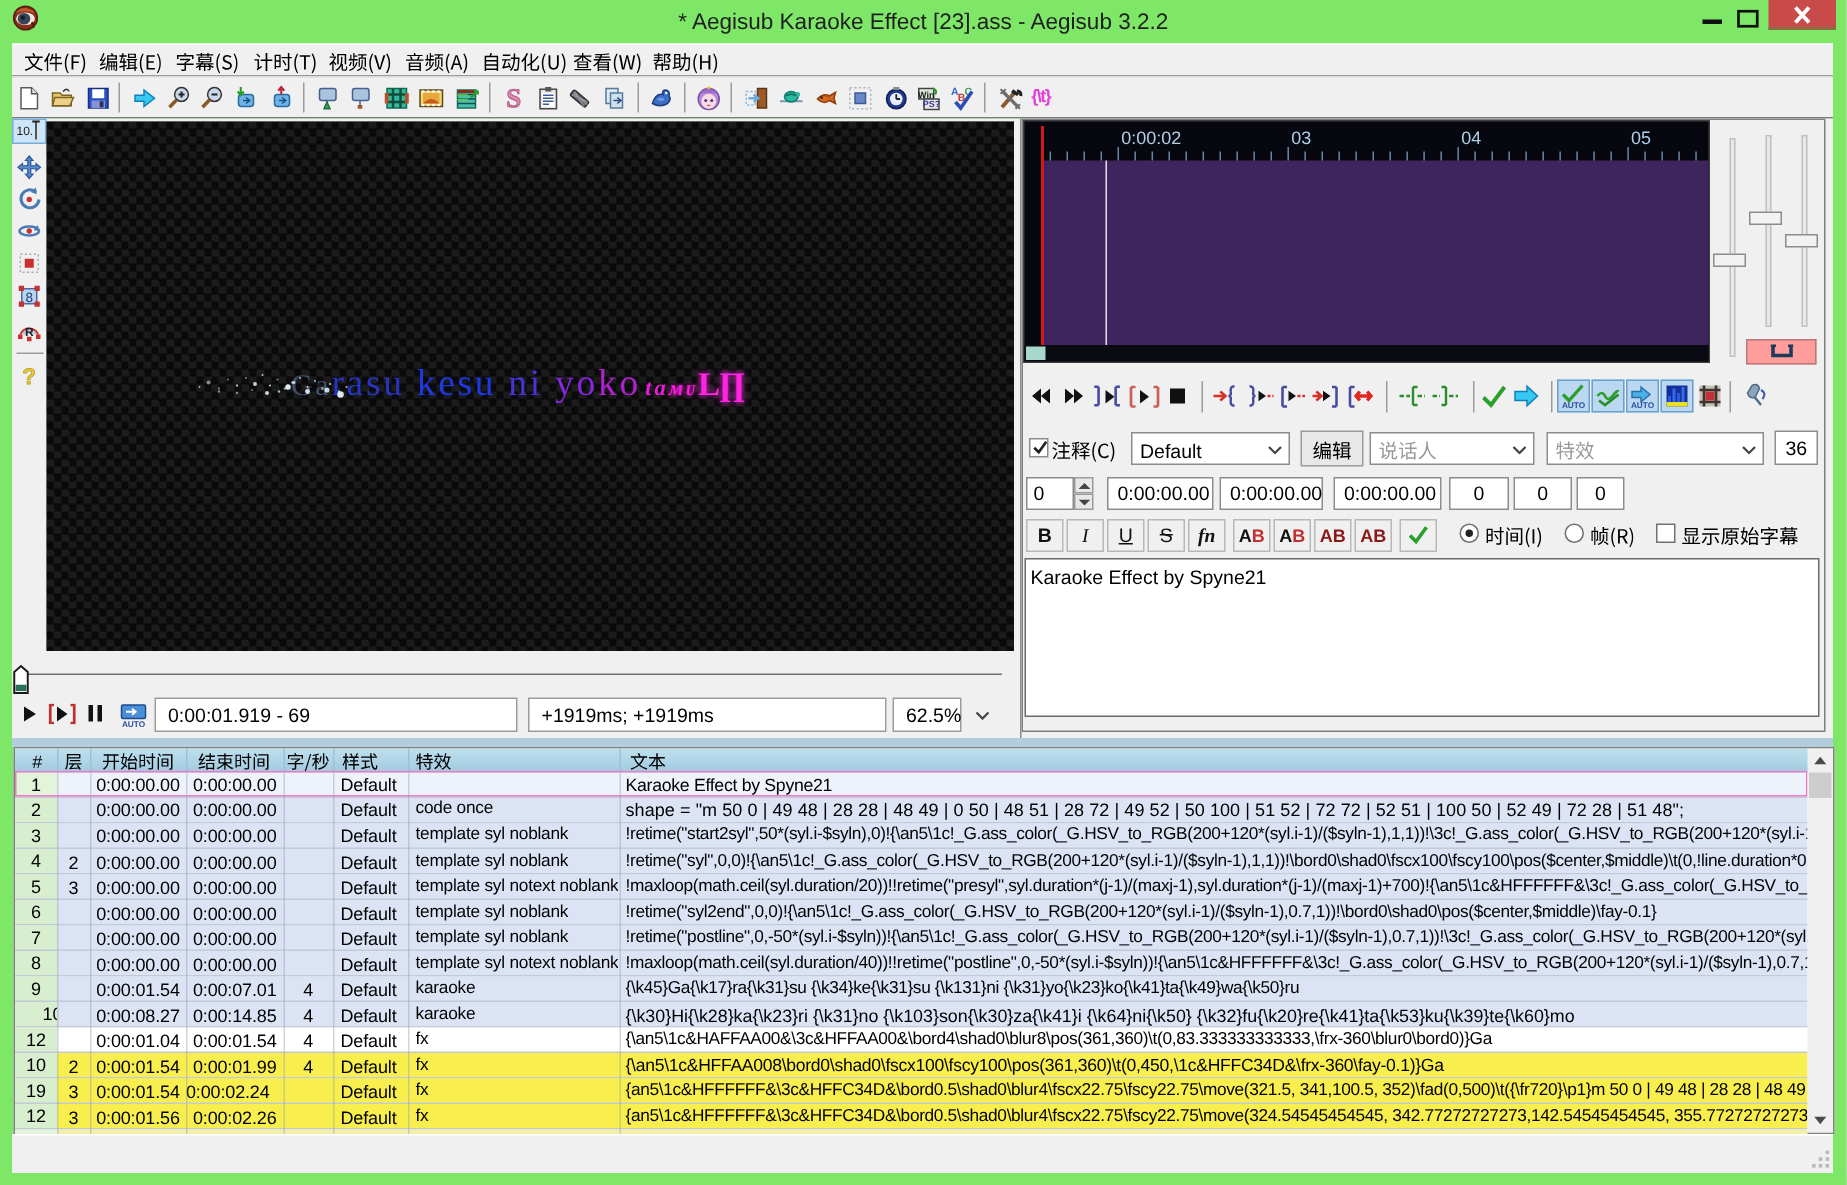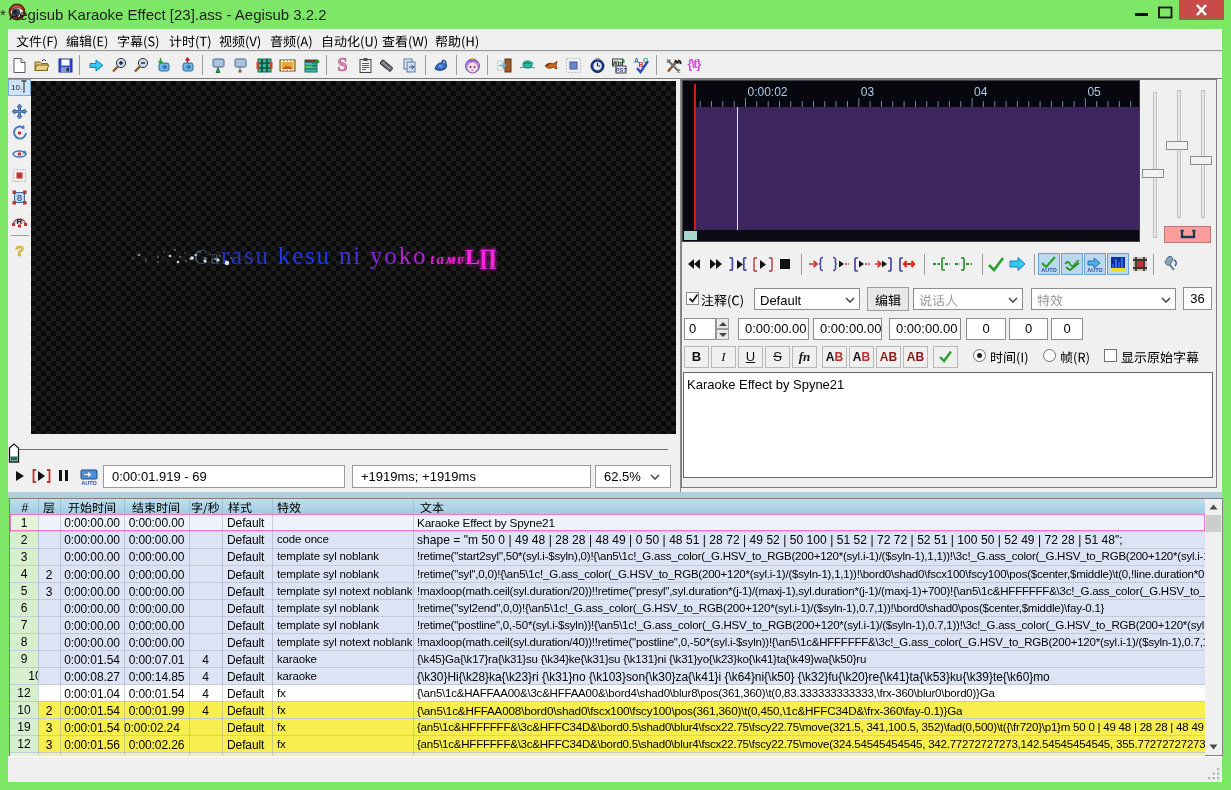--- a/index.html
+++ b/index.html
@@ -12,21 +12,21 @@
 <div class="abs" style="left:0;top:0;width:1231px;height:29px;background:#7fe768"></div>
 <svg class="abs" style="left:8px;top:3px" width="18" height="18" viewBox="0 0 18 18">
 <circle cx="9" cy="9" r="7.8" fill="#8c2e1a"></circle>
 <path d="M2 6 Q5 1.5 10 2.5 Q14 3.5 15.5 6 Q12 4.5 9 4.5 Q5 4.5 2 6 Z" fill="#c05a30"></path>
 <ellipse cx="9" cy="9.5" rx="6.3" ry="4.2" fill="#f0e8e0"></ellipse>
 <ellipse cx="8" cy="9.5" rx="4.2" ry="3.9" fill="#3a4458"></ellipse>
 <circle cx="7.2" cy="8.8" r="1.5" fill="#181c28"></circle>
 <path d="M13 12 Q15 13.5 14 15.5" stroke="#5e1810" stroke-width="1.5" fill="none"></path>
 <circle cx="9" cy="9" r="7.8" fill="none" stroke="#55200e" stroke-width="1.2"></circle>
 </svg>
-<div class="abs" style="left:0;top:6px;width:1231px;text-align:left;font-size:15px;color:#1e1e1e">* Aegisub Karaoke Effect [23].ass - Aegisub 3.2.2</div>
+<div class="abs" style="left:0;top:6px;width:1231px;text-align:center;font-size:15px;color:#1e1e1e">* Aegisub Karaoke Effect [23].ass - Aegisub 3.2.2</div>
 <div class="abs" style="left:1135px;top:13px;width:13px;height:3px;background:#111"></div>
 <svg class="abs" style="left:1158px;top:6px" width="15" height="13" viewBox="0 0 15 13">
     <rect x="1" y="1.5" width="12.5" height="10" fill="none" stroke="#111" stroke-width="1.8"></rect>
   </svg>
 <div class="abs" style="left:1179px;top:0;width:45px;height:20px;background:#c84b4a;border-bottom:2px solid #8a6d42"></div>
 <svg class="abs" style="left:1194px;top:3px" width="15" height="14" viewBox="0 0 15 14">
     <path d="M3 2 L12 12 M12 2 L3 12" stroke="#fff" stroke-width="2.6"></path>
   </svg>
 <div class="abs" style="left:8px;top:29px;width:1214px;height:22px;background:#f0f0f0;border-top:1px solid #fbfbfb;border-bottom:1px solid #9a9a9a"></div>
 <div class="svgt" style="left:15.6px;top:33px"><svg width="42" height="17" viewBox="0 0 42 17">
@@ -598,21 +598,21 @@
   </svg>
 <div class="abs" style="left:59px;top:470px;width:3.4px;height:11px;background:#111"></div>
 <div class="abs" style="left:64.6px;top:470px;width:3.4px;height:11px;background:#111"></div>
 <svg class="abs" style="left:80px;top:467px" width="18" height="18" viewBox="0 0 18 18">
     <rect x="1" y="3" width="16" height="9" rx="1" fill="#4a90d8" stroke="#1e4a88"></rect>
     <path d="M4 7.5 H10 M8 5.5 L10.5 7.5 L8 9.5" stroke="#fff" stroke-width="1.2" fill="none"></path>
     <text x="9" y="17.5" font-size="5.5" fill="#2a50a0" text-anchor="middle" font-weight="bold">AUTO</text>
   </svg>
 <div class="abs ctl" style="left:103px;top:465px;width:242px;height:23px;line-height:21px;padding-left:8px;border-color:#9a9a9a">0:00:01.919 - 69</div>
 <div class="abs ctl" style="left:352px;top:465px;width:239px;height:23px;line-height:21px;padding-left:8px;border-color:#9a9a9a">+1919ms; +1919ms</div>
-<div class="abs ctl" style="left:595px;top:465px;width:76px;height:23px;line-height:21px;padding-left:8px;border-color:#9a9a9a">62.5%</div>
+<div class="abs ctl" style="left:595px;top:465px;width:46px;height:23px;line-height:21px;padding-left:8px;border-color:#9a9a9a">62.5%</div>
 <svg class="abs" style="left:650px;top:474px" width="10" height="6" viewBox="0 0 10 6">
     <path d="M1 1 L5 5 L9 1" stroke="#444" stroke-width="1.5" fill="none"></path>
   </svg>
 <div class="abs" style="left:8px;top:491.5px;width:1214px;height:6px;background:#b2cedd"></div>
 <div class="abs" style="left:9px;top:497.5px;width:1214px;height:258.5px;background:#fff;border:1px solid #808080;overflow:hidden"></div>
 <div class="abs" style="left:10px;top:498.5px;width:1196px;height:16px;background:linear-gradient(#bee0ee,#a2cbe0);border-bottom:1px solid #98b8c8"></div>
 <div class="abs" style="left:21.5px;top:500.5px;font-size:12px;color:#000">#</div>
 <div class="svgt" style="left:42.5px;top:499.7px"><svg width="13" height="16" viewBox="0 0 13 16">
       <g transform="translate(0,12.2)">
         <path d="M3.6 -5.5V-4.7H10.5V-5.5ZM2.5 -8.7H9.7V-7.3H2.5ZM1.6 -9.5V-6.0C1.6 -4.1 1.5 -1.4 0.4 0.5C0.6 0.6 1.0 0.8 1.2 0.9C2.3 -1.0 2.5 -4.0 2.5 -6.0V-6.5H10.6V-9.5ZM3.5 0.8C3.8 0.6 4.4 0.6 9.6 0.2C9.8 0.5 10.0 0.8 10.1 1.1L10.9 0.7C10.5 -0.1 9.7 -1.3 9.0 -2.3L8.2 -1.9C8.5 -1.5 8.9 -1.0 9.2 -0.5L4.6 -0.2C5.2 -0.9 5.8 -1.7 6.4 -2.6H11.3V-3.4H2.9V-2.6H5.3C4.7 -1.7 4.1 -0.9 3.8 -0.6C3.6 -0.3 3.3 -0.1 3.1 -0.1C3.2 0.2 3.4 0.6 3.5 0.8Z" fill="#000"></path>

